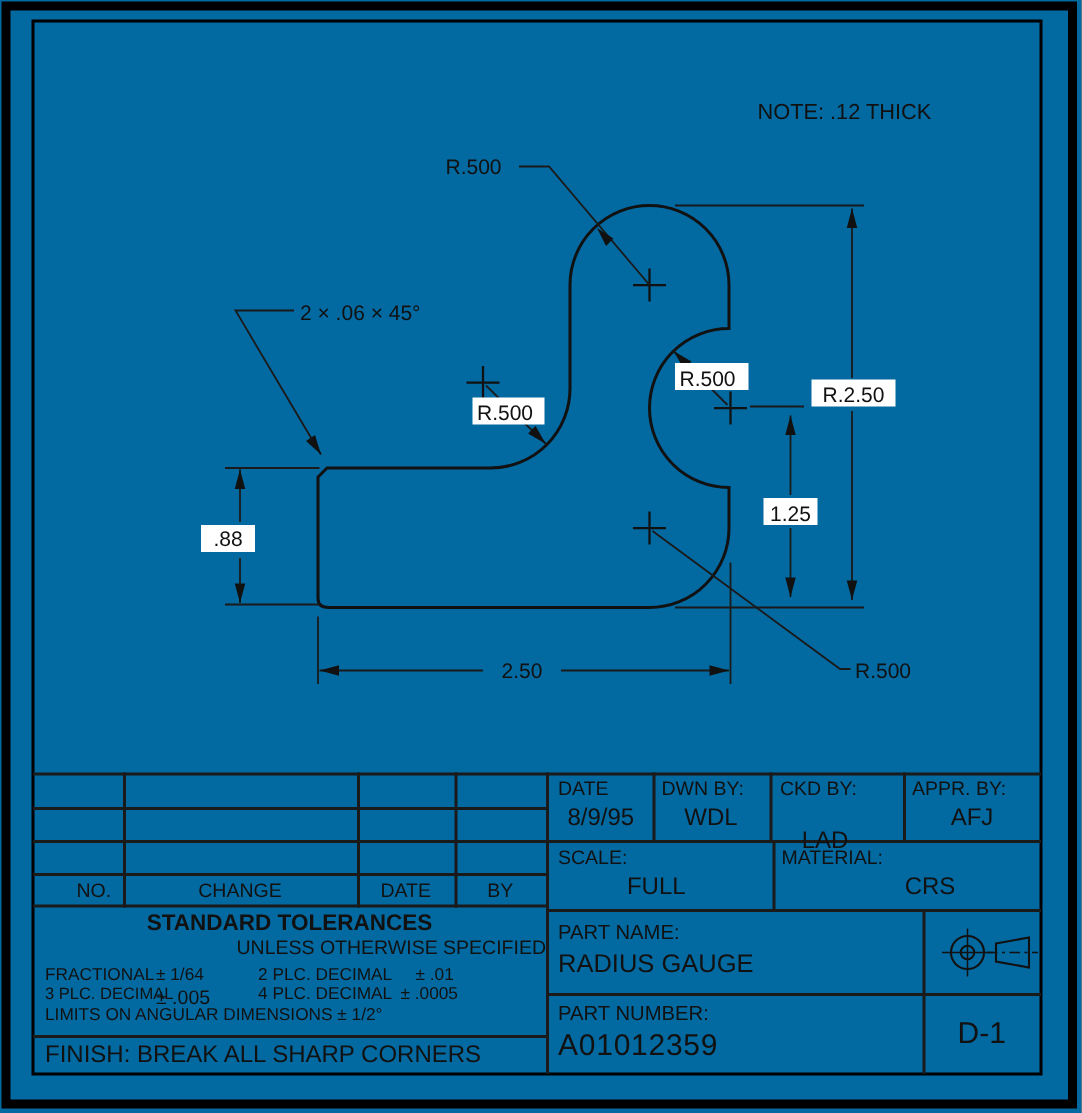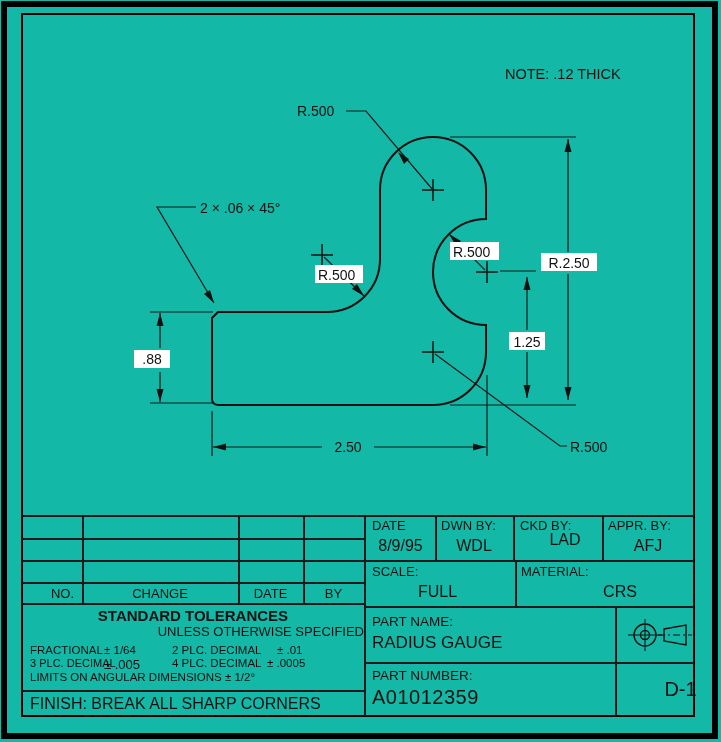--- a/index.html
+++ b/index.html
@@ -1,16 +1,16 @@
 <!DOCTYPE html>
 <html><head>
 <meta charset="utf-8">
 <style>
   html,body{margin:0;padding:0;background:#888;}
-  #stage{position:relative;width:721px;height:742px;background:#14b8a6;overflow:hidden;
+  #stage{position:relative;width:721px;height:742px;background:#0369a1;overflow:hidden;
          font-family:"Liberation Sans",sans-serif;color:#111;}
   .abs{position:absolute;}
   .line{position:absolute;background:#1a1a1a;}
   .lbl{position:absolute;font-size:13px;color:#111;white-space:nowrap;}
   .val{position:absolute;font-size:16px;color:#111;text-align:center;white-space:nowrap;}
   .ctr{display:flex;align-items:center;justify-content:center;}
   svg text{font-family:"Liberation Sans",sans-serif;fill:#111;}
 </style>
 </head>
 <body>
@@ -132,38 +132,38 @@
   </div>
 
   <div>
     <div class="lbl" style="left:372px;top:518px;">DATE</div>
     <div class="val" style="left:366px;top:537px;width:69px;">8/9/95</div>
 
     <div class="lbl" style="left:441px;top:518px;">DWN BY:</div>
     <div class="val" style="left:435px;top:537px;width:78px;">WDL</div>
 
     <div class="lbl" style="left:520px;top:518px;">CKD BY:</div>
-    <div class="val" style="left:513px;top:531px;width:74px;margin-left:15px;">LAD</div>
+    <div class="val" style="left:513px;top:552px;width:74px;">LAD</div>
 
     <div class="lbl" style="left:608px;top:518px;">APPR. BY:</div>
     <div class="val" style="left:602px;top:537px;width:92px;">AFJ</div>
 
     <div class="lbl" style="left:372px;top:564px;">SCALE:</div>
     <div class="val" style="left:366px;top:583px;width:143px;">FULL</div>
 
     <div class="lbl" style="left:521px;top:564px;">MATERIAL:</div>
     <div class="val" style="left:515px;top:583px;width:210px;">CRS</div>
 
     <div class="lbl" style="left:372px;top:614px;font-size:13.5px;">PART NAME:</div>
     <div class="lbl" style="left:372px;top:633px;font-size:17px;">RADIUS GAUGE</div>
 
     <div class="lbl" style="left:372px;top:668px;font-size:13.5px;">PART NUMBER:</div>
     <div class="lbl" style="left:372px;top:686px;font-size:20px;letter-spacing:.5px;">A01012359</div>
 
-    <div class="val ctr" style="left:615px;top:664px;width:79px;height:50px;font-size:20px;padding-left:26px;">D-1</div>
+    <div class="val ctr" style="left:615px;top:664px;width:79px;height:50px;font-size:20px;">D-1</div>
   </div>
 
   <div>
     <div class="lbl" style="left:22px;top:607px;width:342px;text-align:center;font-weight:bold;font-size:15px;">STANDARD TOLERANCES</div>
     <div class="lbl" style="left:22px;top:624px;width:342px;text-align:right;font-size:13px;">UNLESS OTHERWISE SPECIFIED</div>
 
     <div class="lbl" style="left:30px;top:644px;font-size:11.5px;">FRACTIONAL</div>
     <div class="lbl" style="left:104px;top:644px;font-size:11.5px;">± 1/64</div>
     <div class="lbl" style="left:172px;top:644px;font-size:11.5px;">2 PLC. DECIMAL</div>
     <div class="lbl" style="left:277px;top:644px;font-size:11.5px;">± .01</div>

